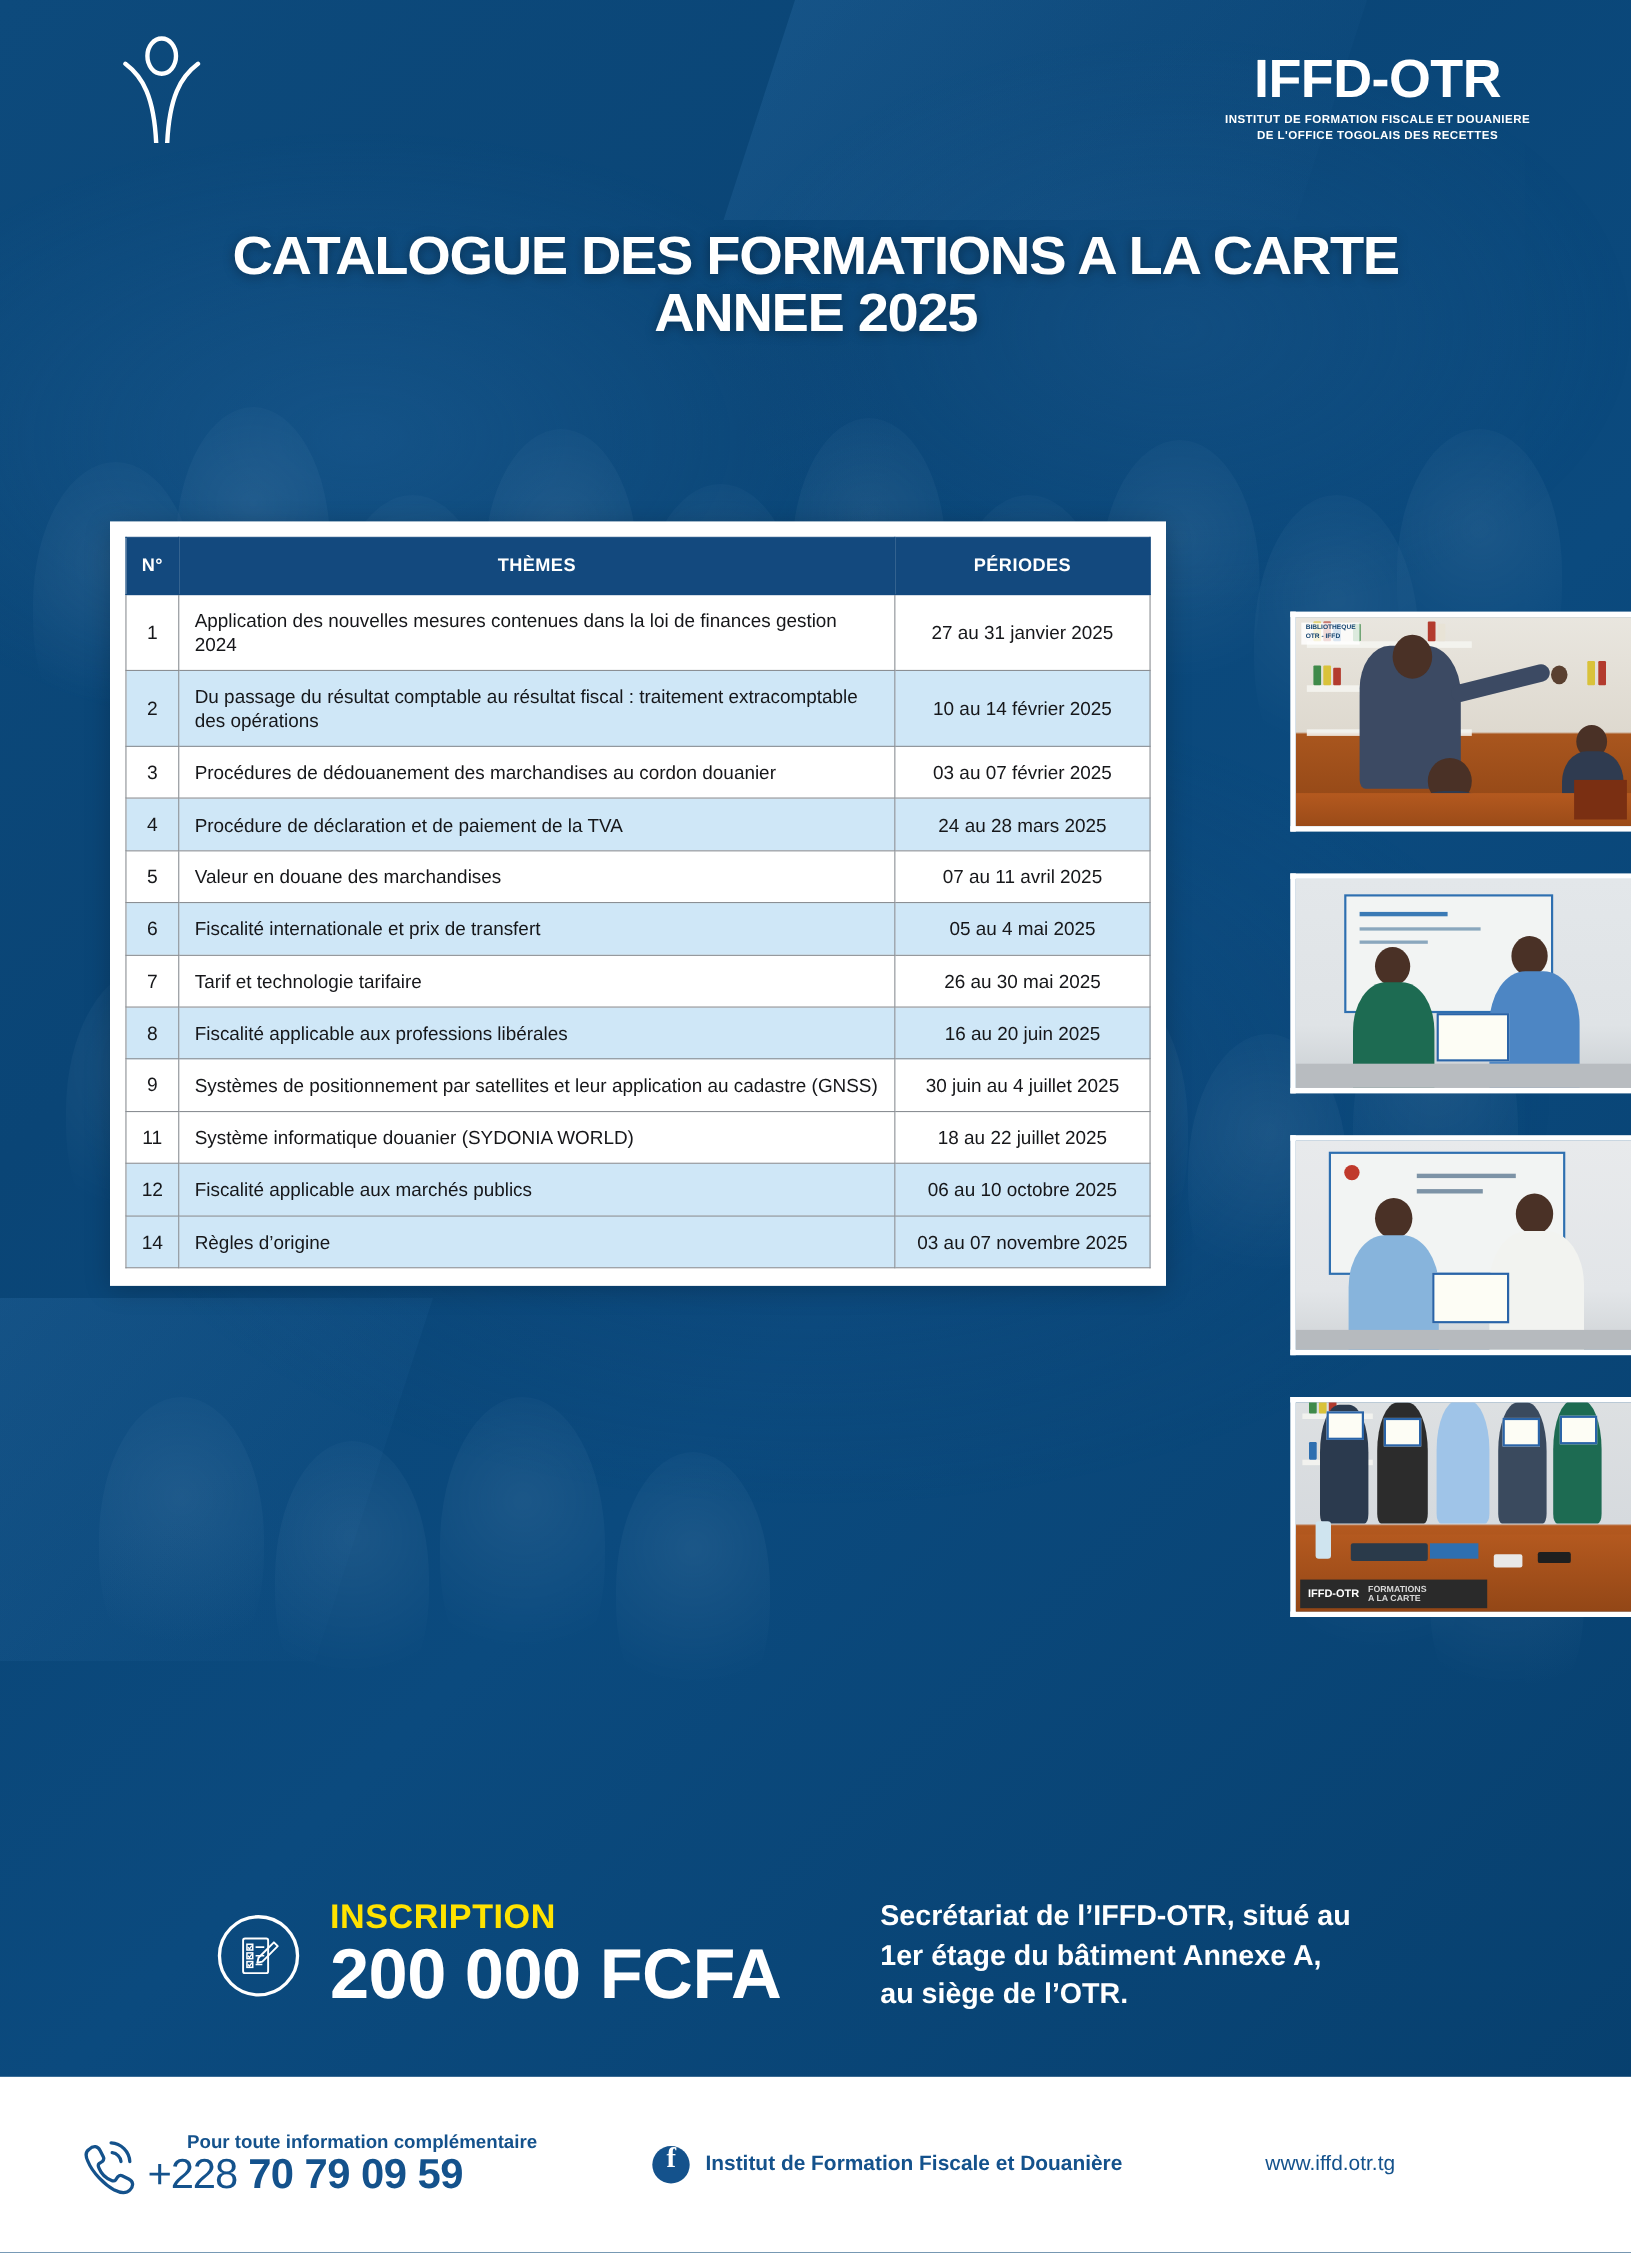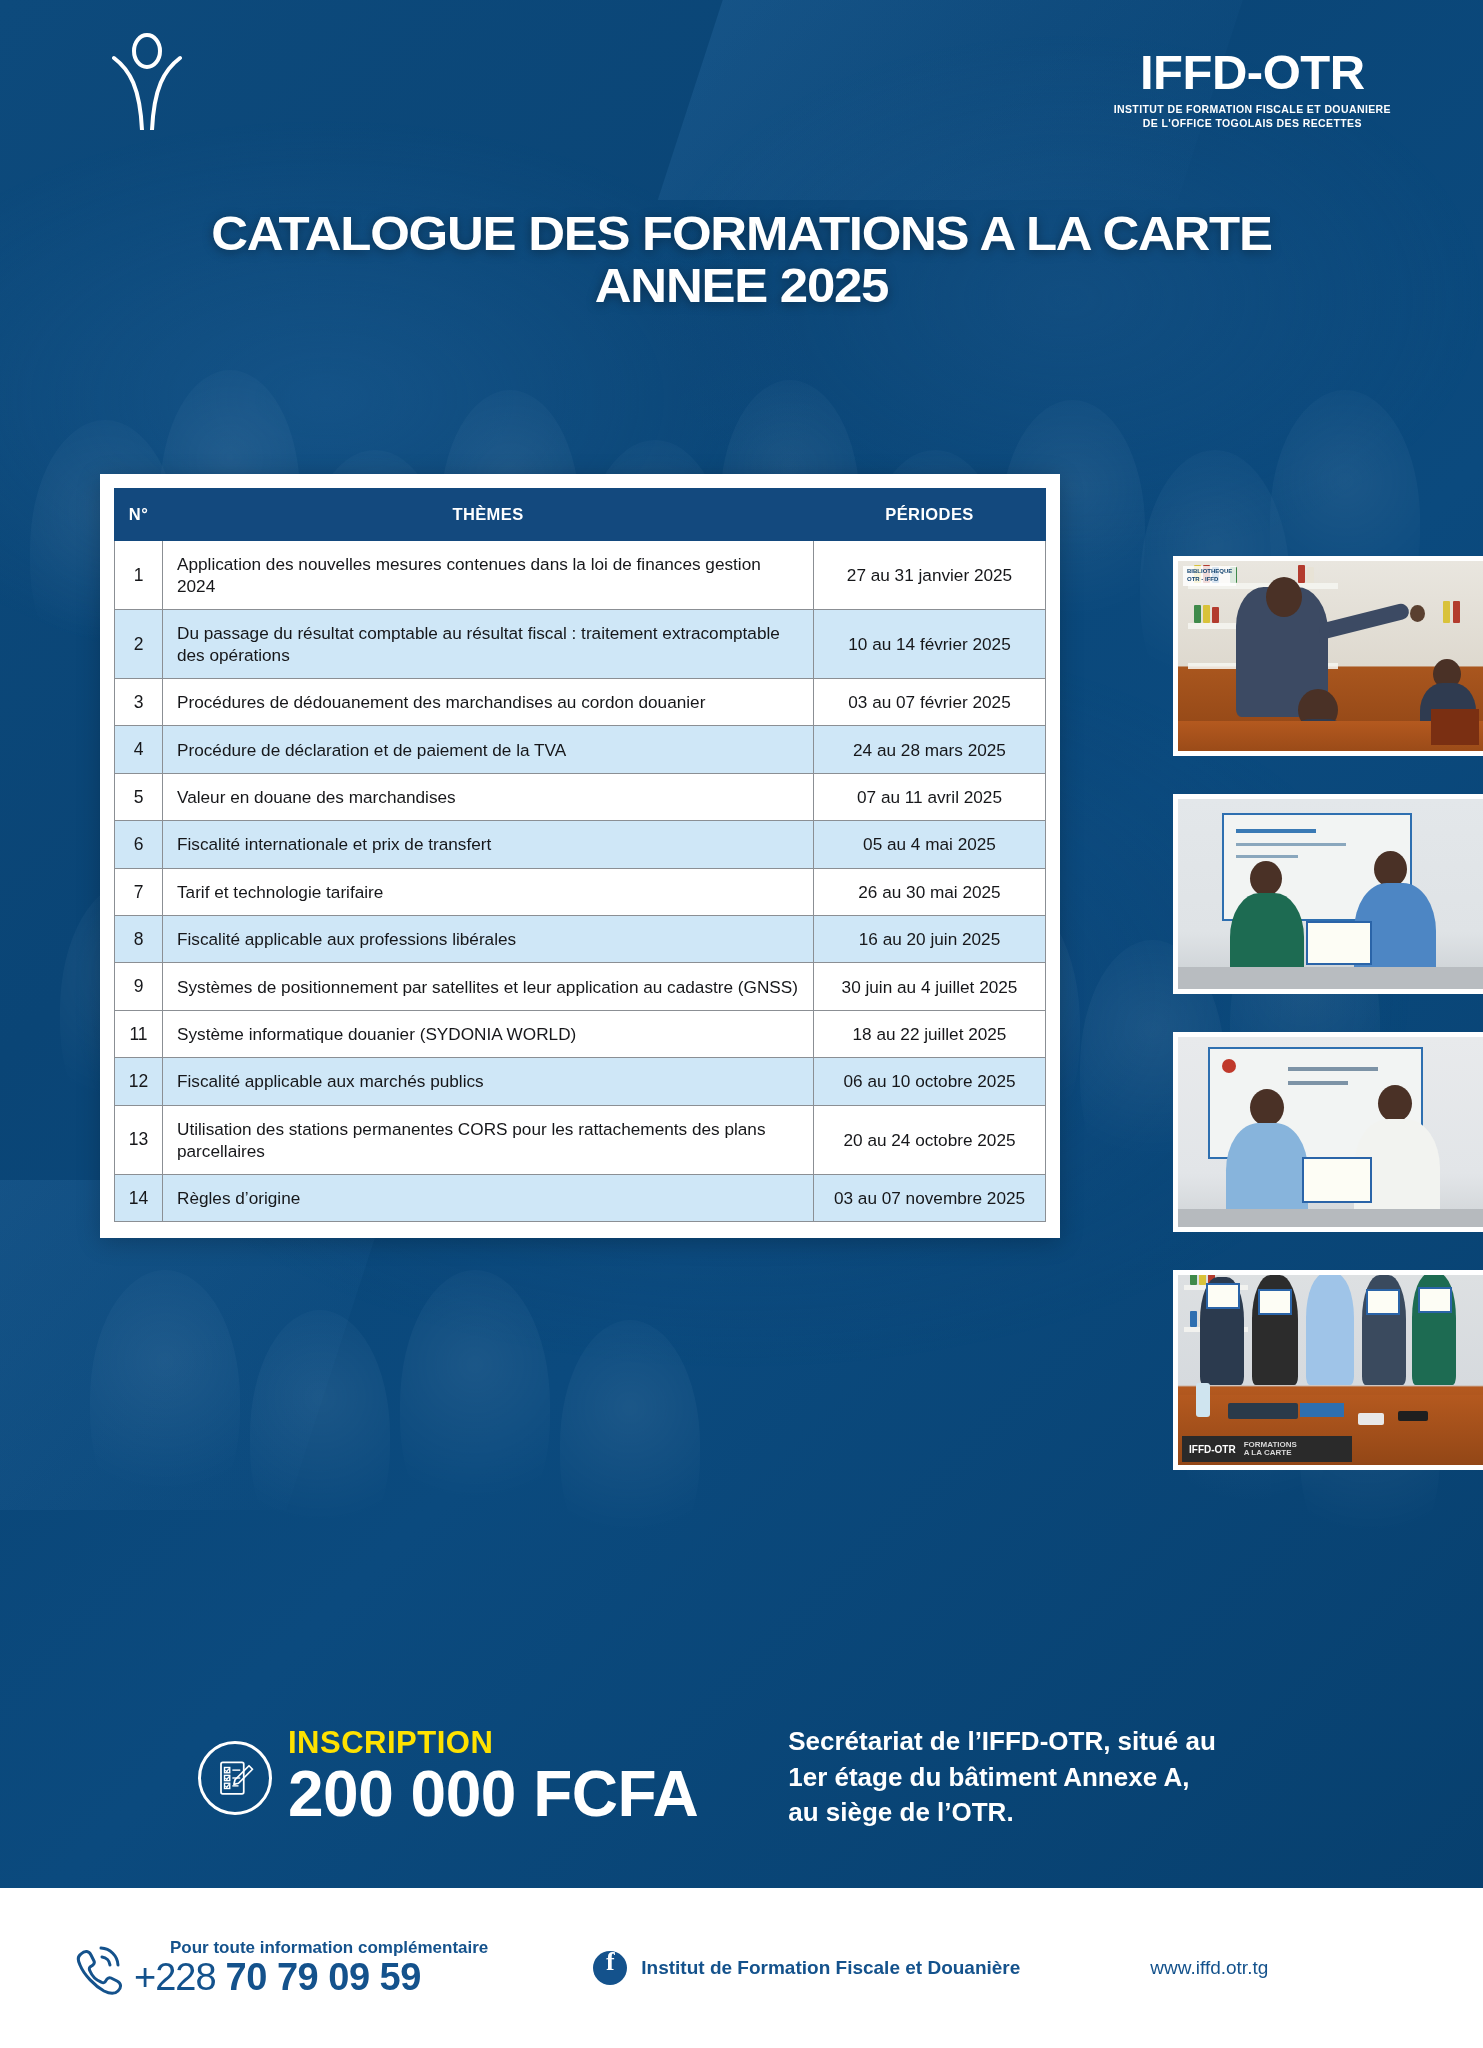--- a/index.html
+++ b/index.html
@@ -141,21 +141,21 @@
   
   .inscription {
     position: absolute; left: 0; top: 1690px; width: 100%; height: 175px; z-index: 6;
     display: flex; align-items: center;
   }
   .insc-icon {
     margin-left: 198px;
     width: 74px; height: 74px; border: 3px solid #ffffff; border-radius: 50%;
     display: flex; align-items: center; justify-content: center; flex: 0 0 auto;
   }
-  .insc-text { margin-left: 16px; }
+  .insc-text { margin-left: 28px; }
   .insc-label {
     color: #ffe200; font-size: 31px; font-weight: 800; letter-spacing: 0.5px; line-height: 1.05;
   }
   .insc-price {
     color: #ffffff; font-size: 64px; font-weight: 800; letter-spacing: -0.5px; line-height: 1.05;
     margin-top: 2px;
   }
   .insc-address {
     margin-left: 90px; color: #ffffff; font-size: 26px; font-weight: 600; line-height: 1.38;
   }
@@ -396,25 +396,20 @@
           <tr>
             <td class="num">11</td>
             <td class="theme">Système informatique douanier (SYDONIA WORLD)</td>
             <td class="period">18 au 22 juillet 2025</td>
           </tr>
           <tr class="alt">
             <td class="num">12</td>
             <td class="theme">Fiscalité applicable aux marchés publics</td>
             <td class="period">06 au 10 octobre 2025</td>
           </tr>
-          <tr>
-            <td class="num">13</td>
-            <td class="theme">Utilisation des stations permanentes CORS pour les rattachements des plans parcellaires</td>
-            <td class="period">20 au 24 octobre 2025</td>
-          </tr>
           <tr class="alt">
             <td class="num">14</td>
             <td class="theme">Règles d’origine</td>
             <td class="period">03 au 07 novembre 2025</td>
           </tr>
         </tbody>
     </table>
   </div>
 
   <div class="inscription">

